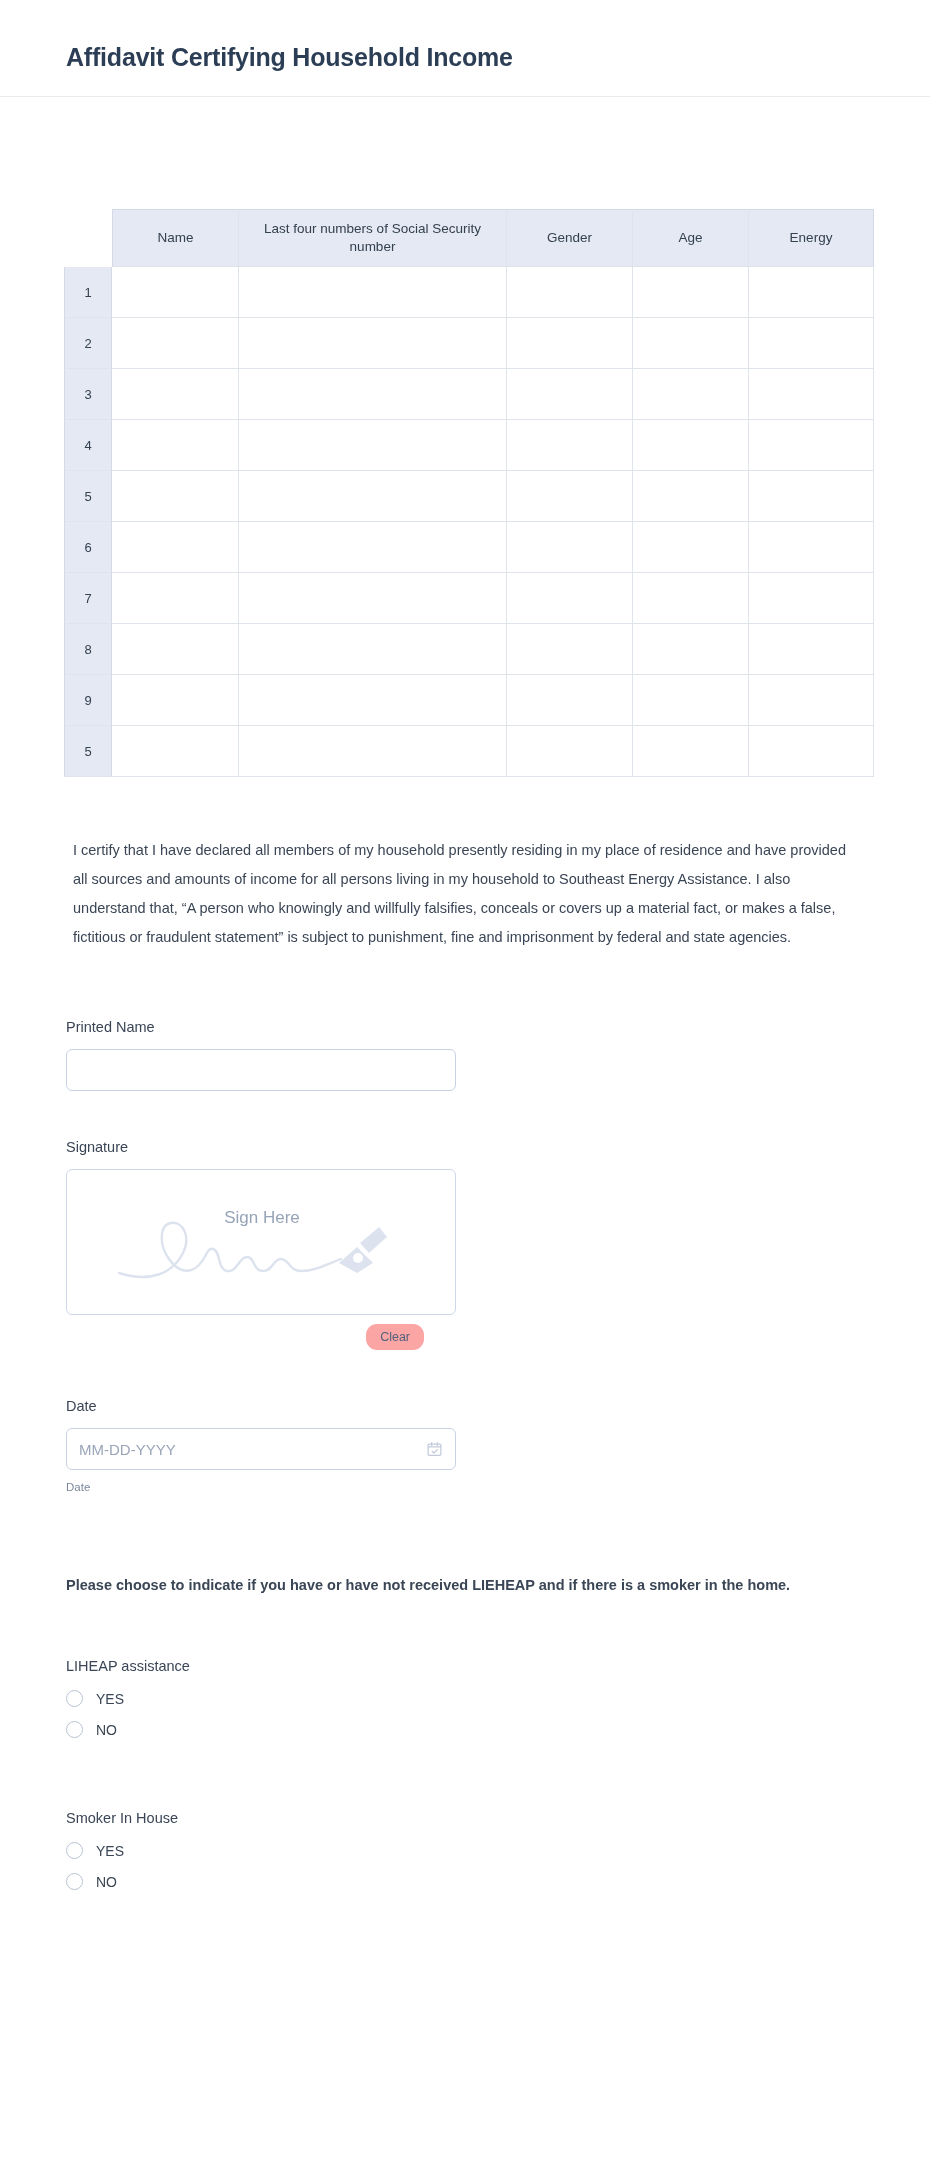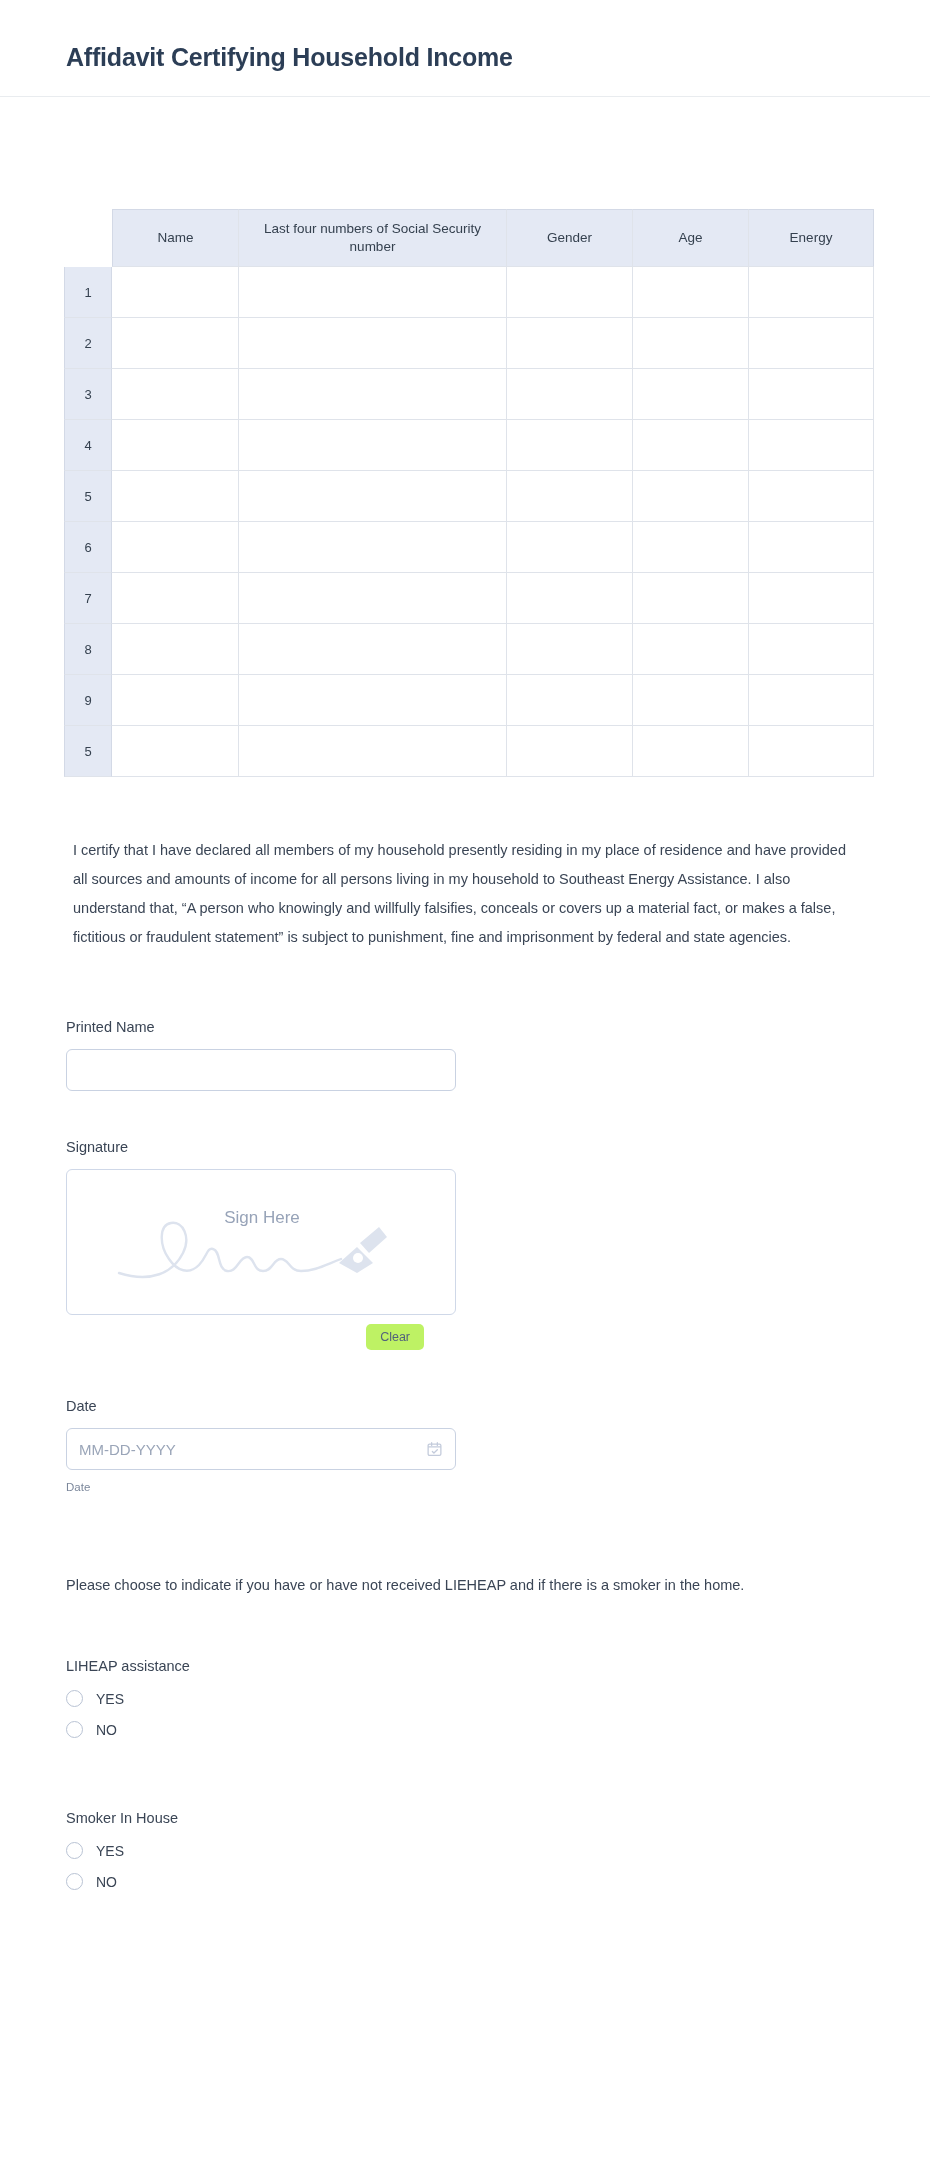--- a/index.html
+++ b/index.html
@@ -163,23 +163,23 @@
     font-size: 17px;
     color: #97a3b8;
     pointer-events: none;
   }
   .clear-row {
     display: flex;
     justify-content: flex-end;
     margin-top: 9px;
   }
   .clear-btn {
-    background: #bef264;
+    background: #fca5a5;
     border: none;
-    border-radius: 5px;
+    border-radius: 11px;
     color: #52627c;
     font-family: "Liberation Sans", sans-serif;
     font-size: 12.5px;
     padding: 6px 14px;
     cursor: pointer;
   }
 
   
   .date-input-wrap {
     position: relative;
@@ -199,21 +199,21 @@
     height: 17px;
     pointer-events: none;
   }
   .date-sub {
     margin-top: 11px;
     font-size: 11.5px;
     color: #7b879b;
   }
 
   
-  .instruction-block { padding: 78px 71px 0 66px; }
+  .instruction-block { padding: 78px 71px 0 66px; font-weight: bold; }
   .instruction-text {
     font-size: 14.5px;
     line-height: 2.0;
     color: #3a4555;
     max-width: 820px;
     margin: 0;
   }
 
   
   .radio-group { padding: 0 66px; }

